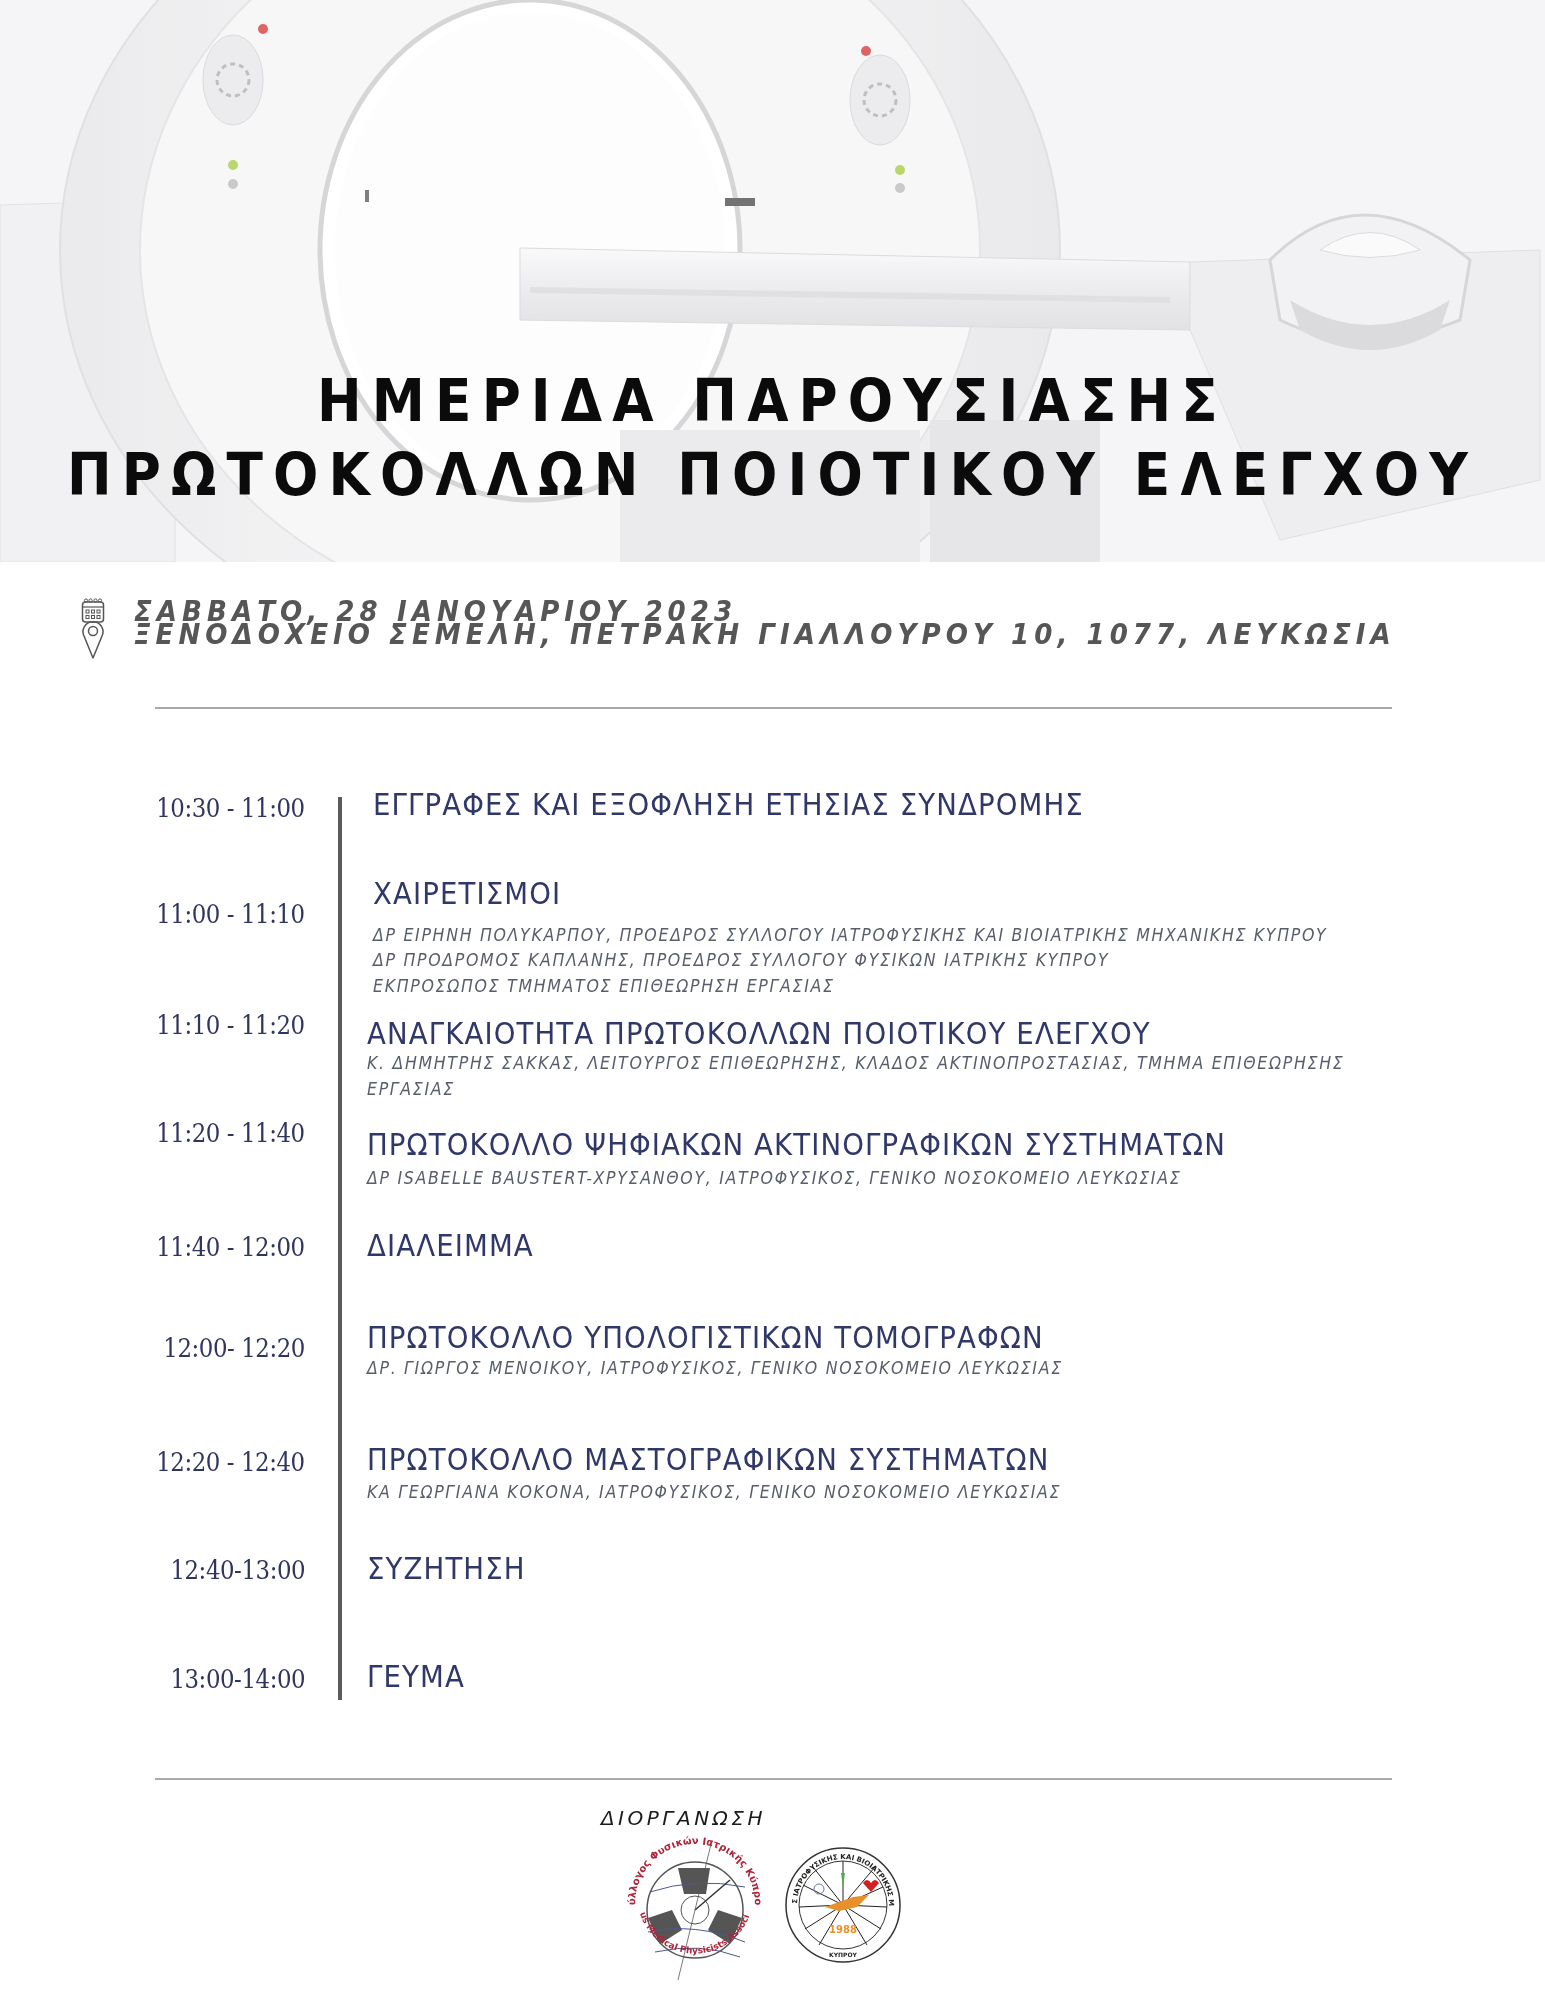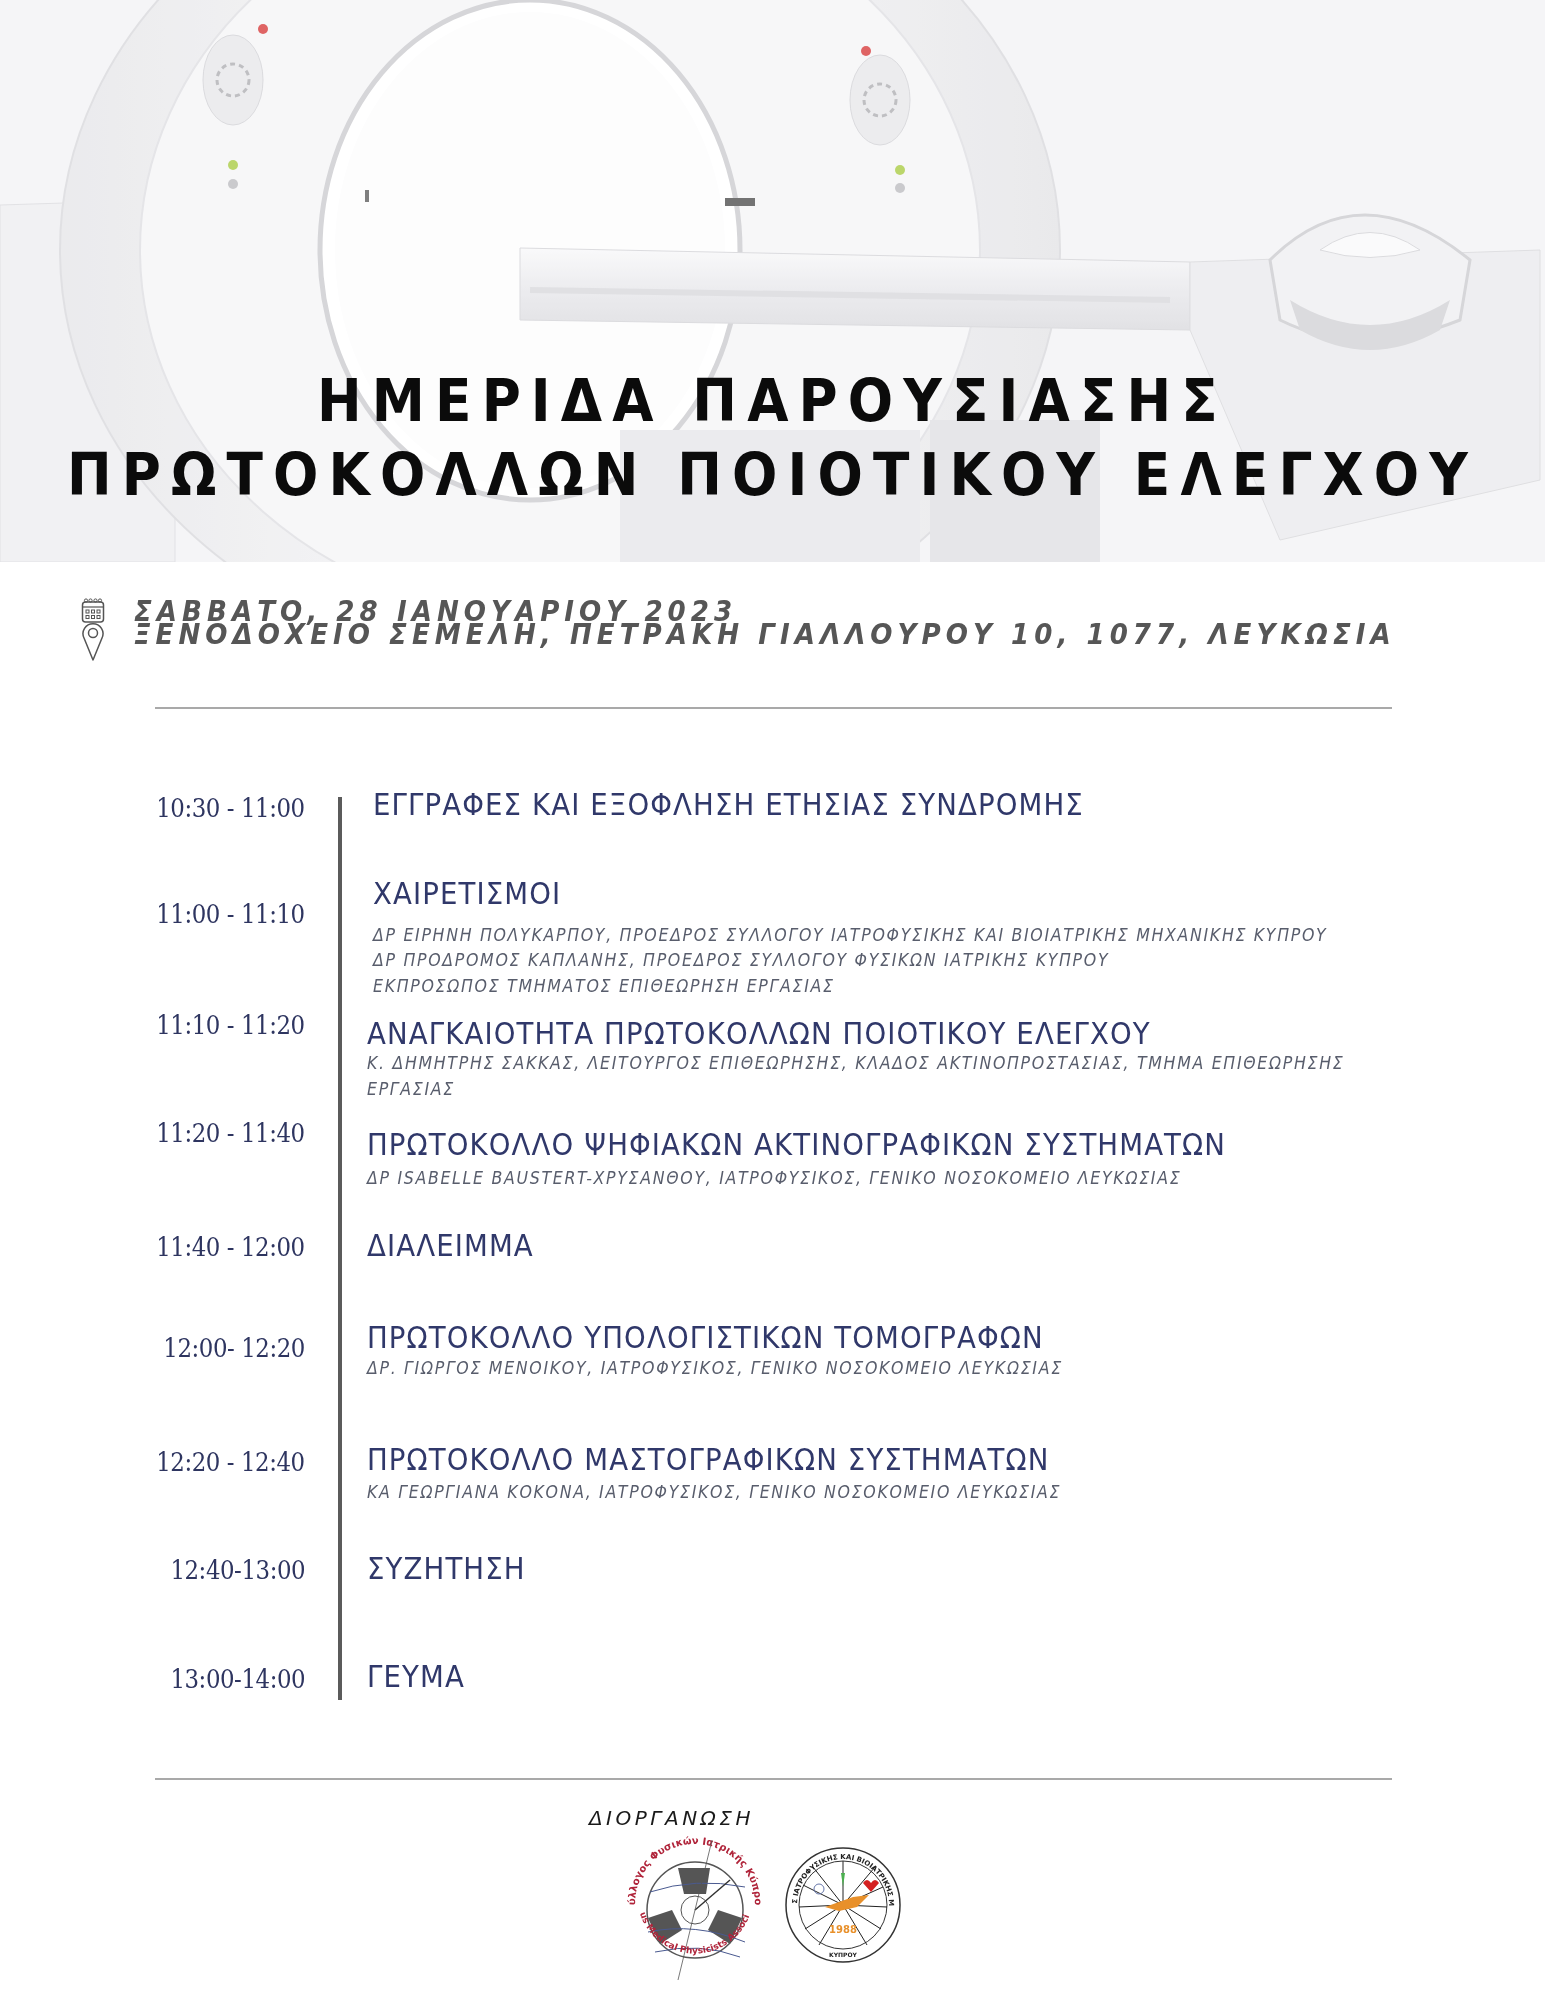--- a/index.html
+++ b/index.html
@@ -18,21 +18,21 @@
     font-family: "DejaVu Sans", sans-serif; font-weight: bold; color: #0b0b0b;
     letter-spacing: 11px; font-size: 58px; line-height: 1;
     transform: scaleX(0.92);
   }
   .hero-title.l1 { top: 372px; }
   .hero-title.l2 { top: 446px; }
 
   
   .info-row { position: absolute; left: 80px; display: flex; align-items: center; }
   .info-row.date { top: 594px; }
-  .info-row.place { top: 617px; align-items: flex-end; }
+  .info-row.place { top: 617px; }
   .info-icon { width: 26px; height: 30px; margin-right: 28px; display: flex; align-items: center; justify-content: center; }
   .info-text {
     font-family: "DejaVu Sans", sans-serif; font-weight: bold; font-style: italic;
     color: #565656; font-size: 29px; letter-spacing: 5.6px;
     transform: scaleX(0.9); transform-origin: left center; white-space: nowrap;
   }
 
   .divider { position: absolute; left: 155px; width: 1237px; height: 2px; background: #a9a9a9; }
   .divider.top { top: 707px; }
   .divider.bottom { top: 1778px; }
@@ -52,21 +52,21 @@
   }
   .slot-sub {
     position: absolute; white-space: nowrap;
     font-family: "DejaVu Sans", sans-serif; font-style: italic; color: #585d6c;
     font-size: 17px; letter-spacing: 1.8px; line-height: 21px;
     transform: scaleX(0.93); transform-origin: left center;
   }
 
   
   .org-label {
-    position: absolute; top: 1806px; left: 0; width: 1343px; text-align: center;
+    position: absolute; top: 1806px; left: 12px; width: 1343px; text-align: center;
     font-family: "DejaVu Sans", sans-serif; font-style: italic; color: #1a1a1a;
     font-size: 20px; letter-spacing: 3.5px;
   }
   .logo { position: absolute; top: 1832px; }
   .logo.cmpa { left: 620px; width: 150px; height: 150px; }
   .logo.biomed { left: 783px; width: 120px; height: 120px; top: 1845px; }
 </style>
 </head>
 <body>
 

